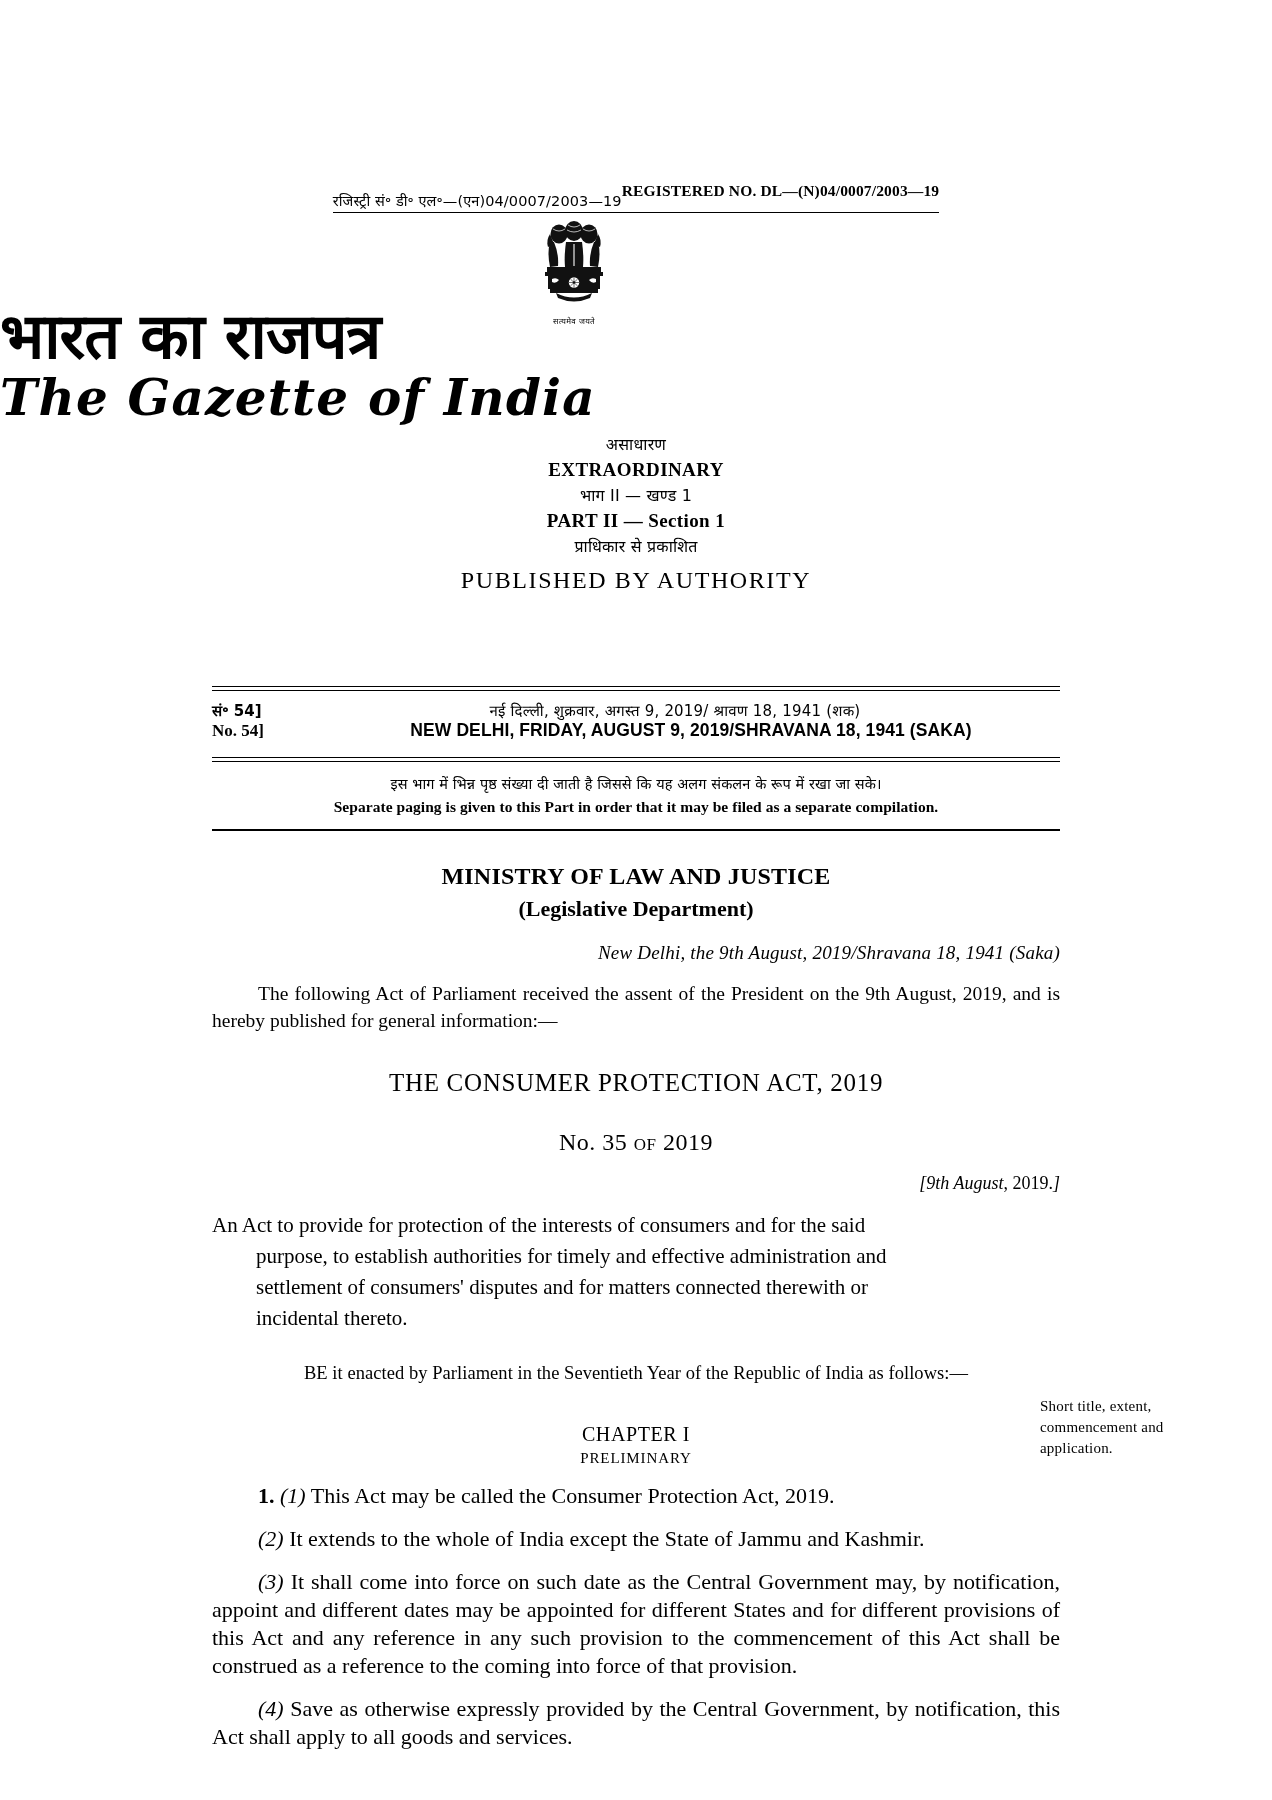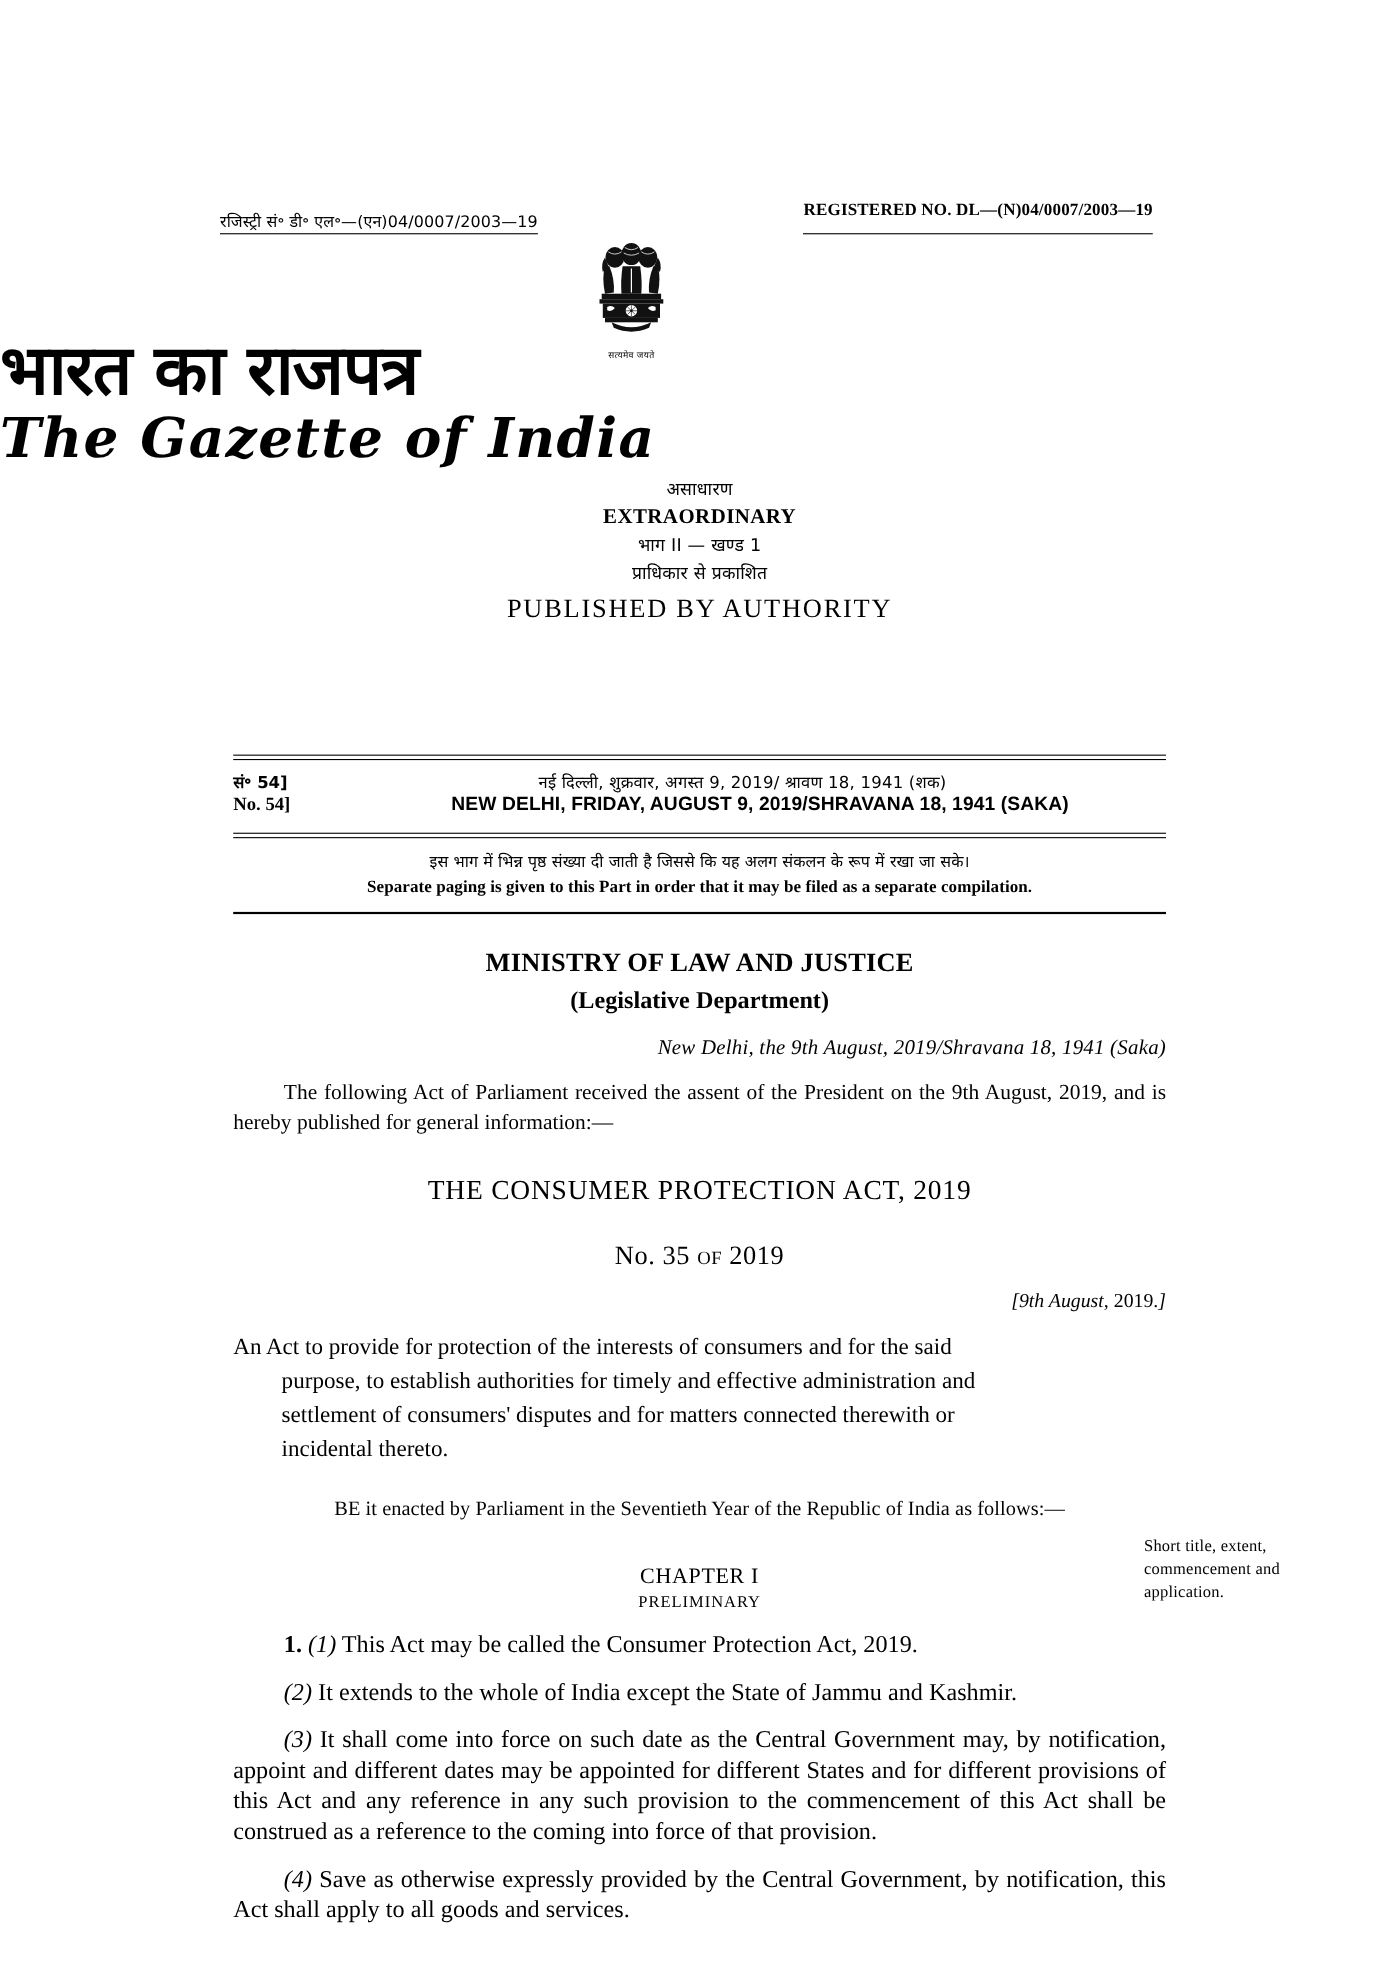--- a/index.html
+++ b/index.html
@@ -19,24 +19,24 @@
     margin: 0 auto;
     background: #ffffff;
     overflow: hidden;
     box-sizing: border-box;
   }
 
   
   .reg-row {
     position: absolute;
     top: 182px;
-    left: 200px;
+    left: 212px;
     width: 848px;
     display: flex;
-    justify-content: space-between;
+    justify-content: center;
     align-items: flex-end;
   }
   .reg-hi {
     font-family: "DejaVu Sans", sans-serif;
     font-size: 14.5px;
     letter-spacing: 0.1px;
     border-bottom: 1.6px solid #000;
     padding-bottom: 2px;
     white-space: nowrap;
   }
@@ -373,20 +373,21 @@
 
   <div class="masthead">
     <div class="mast-hi">भारत का राजपत्र</div>
     <div class="mast-en">The Gazette of India</div>
   </div>
 
   <div class="sublines">
     <div class="sub-hi">असाधारण</div>
     <div class="sub-en-bold">EXTRAORDINARY</div>
     <div class="sub-hi">भाग  II — खण्ड  1</div>
+    <div class="sub-en-bold">PART II — Section 1</div>
     <div class="sub-hi">प्राधिकार से प्रकाशित</div>
     <div class="sub-pub">PUBLISHED BY AUTHORITY</div>
   </div>
 
   <div class="rule-block" style="top:686px;">
     <div class="rule-thick"></div>
     <div class="rule-thin"></div>
   </div>
 
   <div class="issue" style="top:700px;">

